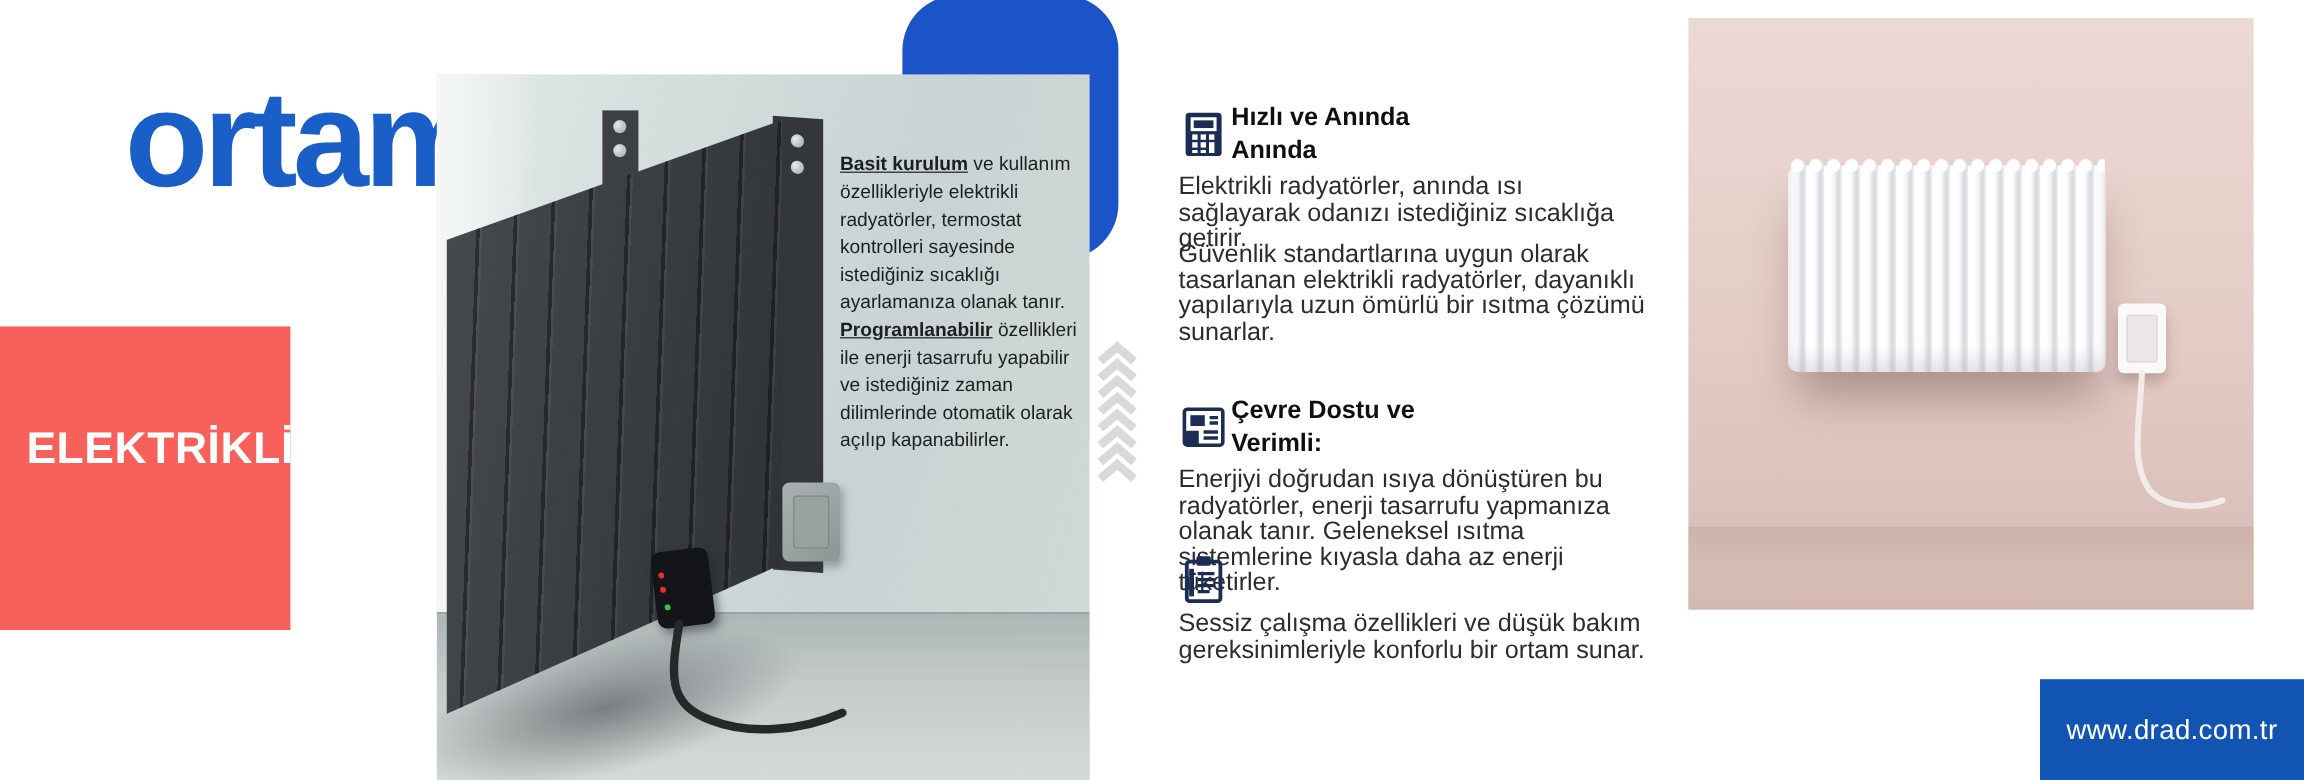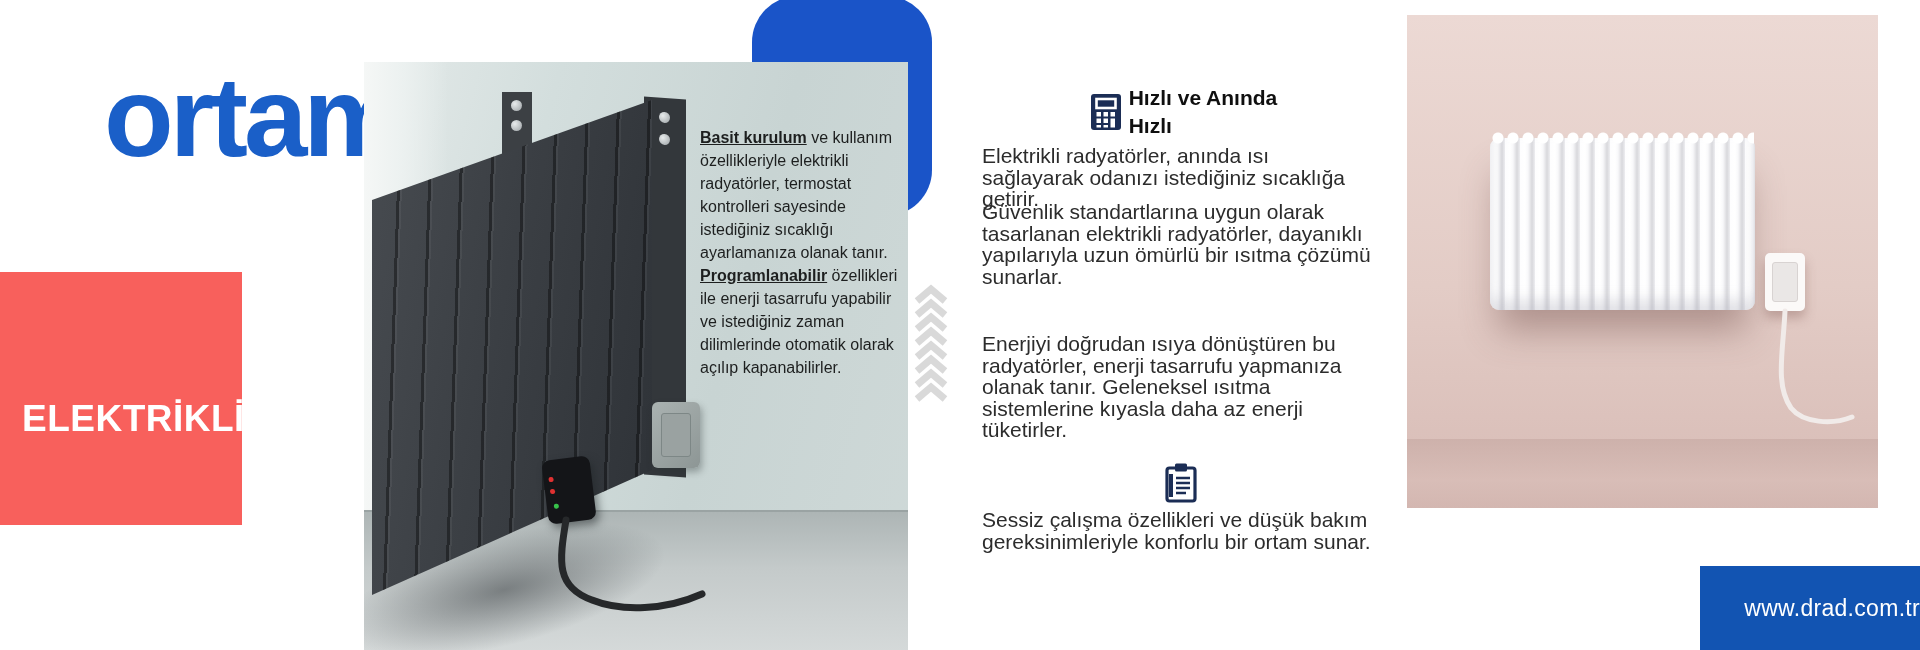--- a/index.html
+++ b/index.html
@@ -8,21 +8,21 @@
   .abs{position:absolute;}
 
   
   .logo{left:104px;top:60px;font-size:114px;line-height:1;font-weight:bold;
         color:#1a5fc8;letter-spacing:-4px;}
   .waves{left:366px;top:94px;width:82px;height:62px;}
 
   
   .red-box{left:0;top:272px;width:242px;height:253px;background:#f8605c;
            box-sizing:border-box;padding:80px 10px 0 22px;}
-  .red-box .line{font-size:37px;line-height:44px;font-weight:bold;color:#ffffff;letter-spacing:.5px;margin-top:45px;}
+  .red-box .line{font-size:37px;line-height:44px;font-weight:bold;color:#ffffff;letter-spacing:.5px;}
 
   
   .blue-shape{left:752px;top:-4px;width:180px;height:220px;background:#1a54c8;border-radius:46px;}
 
   
   .photo-center{left:364px;top:22px;width:544px;height:608px;overflow:hidden;
                 background:linear-gradient(105deg,#e4eae9 0%,#d3dedd 28%,#c8d4d3 62%,#cfd9d8 100%);margin-top:40px;}
   .pc-corner{left:0;top:0;width:84px;height:100%;
              background:linear-gradient(90deg,#f5f7f6 0%,#ecf1f0 45%,rgba(236,241,240,0) 100%);}
   .pc-floor{left:0;top:448px;width:100%;height:160px;border-top:2px solid #9aa3a3;
@@ -51,21 +51,21 @@
   .overlay-text .bu{font-weight:bold;text-decoration:underline;}
 
   
   .chevrons{left:914px;top:284px;display:flex;flex-direction:column;}
   .chevrons svg{display:block;margin-bottom:-6px;}
 
   
   .features{left:982px;top:0;width:400px;height:650px;}
   .feature{position:absolute;left:0;width:398px;}
   .f1{top:84px;} .f2{top:196px;} .f3{top:328px;} .f4{top:462px;}
-  .f-head{display:flex;align-items:center;gap:2px;justify-content:center;}
+  .f-head{display:flex;align-items:center;gap:2px;}
   .f-icon{width:42px;height:42px;flex:none;}
   .f-title{font-size:21px;font-weight:bold;color:#0f0f0f;line-height:28px;}
   .f-title span{display:block;}
   .f-body{margin:5px 0 0 0;font-size:21px;line-height:21.5px;color:#2c2c2c;width:392px;}
 
   
   .photo-right{left:1407px;top:15px;width:471px;height:493px;overflow:hidden;
                background:linear-gradient(180deg,#ecd9d4 0%,#e3ccc6 55%,#d7bbb5 100%);}
   .pr-floor{left:0;top:424px;width:100%;height:69px;opacity:.75;
             background:linear-gradient(180deg,#c9aca6 0%,#d8bdb7 60%,#d2b5af 100%);}
@@ -75,21 +75,21 @@
   .pr-rad::before{content:"";position:absolute;left:1px;right:1px;top:-6px;height:12px;
           background:radial-gradient(circle 6px at 7px 6px,#ffffff 5px,rgba(255,255,255,0) 6px);
           background-size:15px 12px;background-repeat:repeat-x;}
   .pr-socket{left:358px;top:238px;width:40px;height:58px;background:#fbf9f8;border-radius:5px;
              box-shadow:0 7px 11px rgba(120,80,75,.35);}
   .pr-socket .inner{position:absolute;inset:9px 7px;background:#eae7e6;border:1px solid #d8d3d2;border-radius:3px;}
   .pr-cable{left:330px;top:288px;width:130px;height:135px;}
 
   
   .web-box{left:1700px;top:566px;width:220px;height:84px;background:#1254b2;
-           display:flex;align-items:center;justify-content:flex-end;cursor:pointer;}
+           display:flex;align-items:center;justify-content:center;cursor:pointer;}
   .web-box span{color:#ffffff;font-size:23px;letter-spacing:.3px;}
 </style>
 </head>
 <body>
 
 <div class="canvas">
 
   <div class="abs logo">ortam</div>
   <svg class="abs waves" viewBox="0 0 82 62">
     <g fill="none" stroke="#d8232a" stroke-width="9.5" stroke-linecap="round">
@@ -174,31 +174,43 @@
               <rect x="25.5" y="21" width="4.5" height="4.5"></rect>
             <rect x="11.5" y="27.5" width="4.5" height="4.5"></rect>
               <rect x="18.5" y="27.5" width="4.5" height="4.5"></rect>
             <rect x="11.5" y="34" width="4.5" height="2.5"></rect>
               <rect x="18.5" y="34" width="4.5" height="2.5"></rect>
             <rect x="25.5" y="27.5" width="4.5" height="9"></rect>
           </g>
         </svg>
         <div class="f-title">
           <span>Hızlı ve Anında</span>
-          <span>Hızlı</span>
+          <span>Anında</span>
         </div>
       </div>
       <p class="f-body">Elektrikli radyatörler, anında ısı sağlayarak odanızı istediğiniz sıcaklığa getirir.</p>
     </div>
 
     <div class="feature f2">
       <p class="f-body">Güvenlik standartlarına uygun olarak tasarlanan elektrikli radyatörler, dayanıklı yapılarıyla uzun ömürlü bir ısıtma çözümü sunarlar.</p>
     </div>
 
     <div class="feature f3">
+      <div class="f-head">
+        <svg class="f-icon" viewBox="0 0 42 42">
+          <rect x="5" y="6" width="32" height="30" rx="2.5" fill="none" stroke="#1b2d55" stroke-width="3"></rect>
+          <path d="M4 24 v9 a4 4 0 0 0 4 4 h9 v-13 z" fill="#1b2d55"></path>
+          <rect x="10" y="11" width="12" height="9" fill="#1b2d55"></rect>
+          <path d="M26 13 h7 M26 17.5 h7 M21 25 h12 M21 30 h12" stroke="#1b2d55" stroke-width="2.8"></path>
+        </svg>
+        <div class="f-title">
+          <span>Çevre Dostu ve</span>
+          <span>Verimli:</span>
+        </div>
+      </div>
       <p class="f-body">Enerjiyi doğrudan ısıya dönüştüren bu radyatörler, enerji tasarrufu yapmanıza olanak tanır. Geleneksel ısıtma sistemlerine kıyasla daha az enerji tüketirler.</p>
     </div>
 
     <div class="feature f4">
       <div class="f-head">
         <svg class="f-icon" viewBox="0 0 42 42">
           <rect x="7" y="6" width="28" height="33" rx="2.5" fill="none" stroke="#1b2d55" stroke-width="3.2"></rect>
           <rect x="15" y="1.5" width="12" height="8" rx="1.5" fill="#1b2d55"></rect>
           <rect x="9" y="12" width="4" height="23" fill="#1b2d55"></rect>
           <path d="M16 16 h14 M16 21 h14 M16 26 h14 M16 31 h10" stroke="#1b2d55" stroke-width="2.7"></path>

